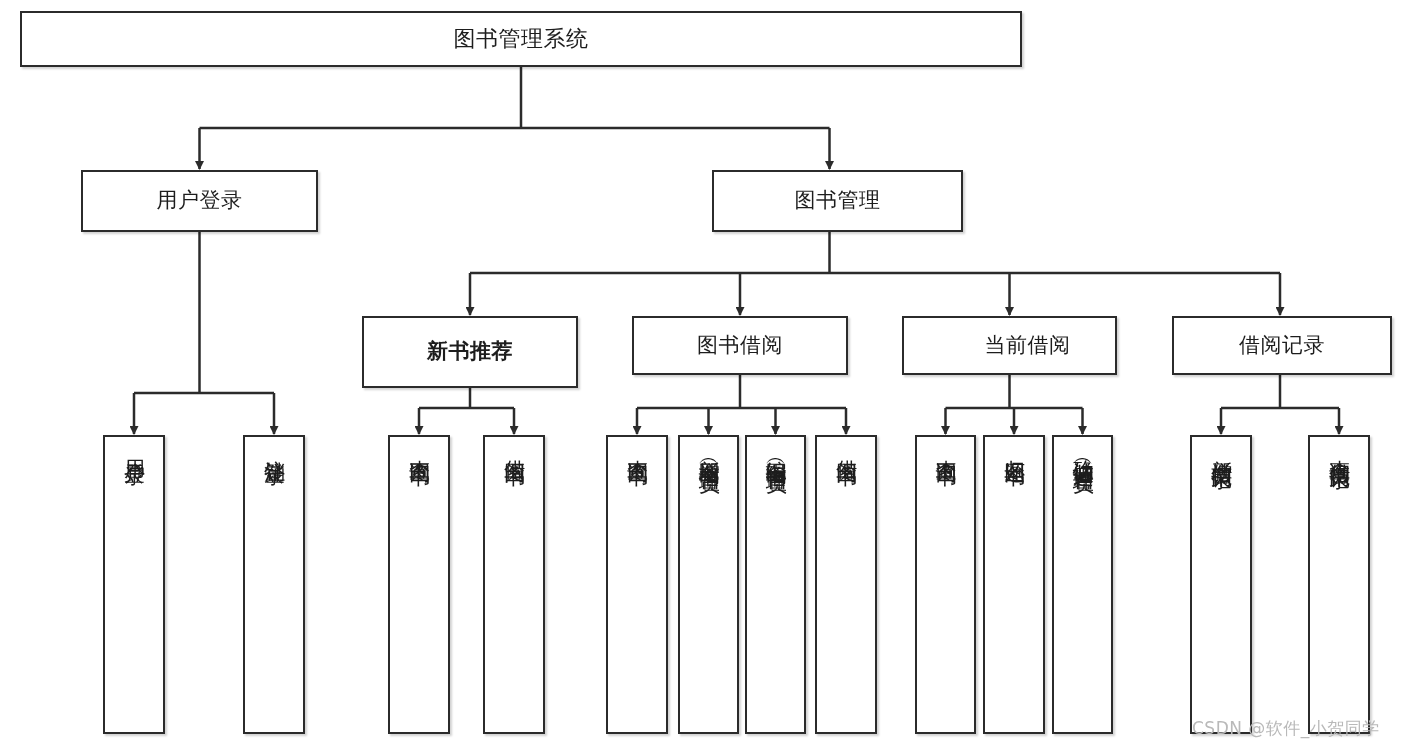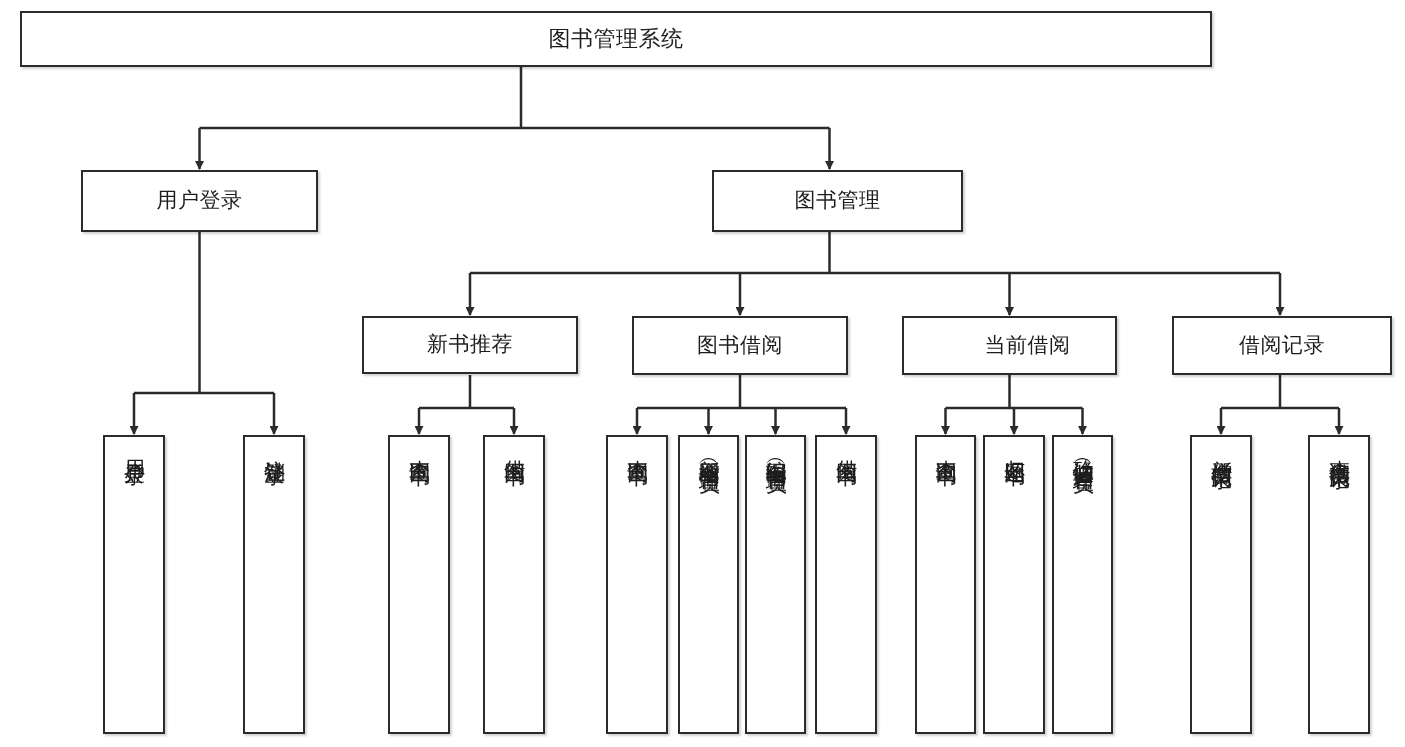--- a/index.html
+++ b/index.html
@@ -105,30 +105,30 @@
         <line x1="945.5" y1="408" x2="945.5" y2="434" stroke="#2b2b2b" stroke-width="2.5" marker-end="url(#arrowhead)"></line>
         <line x1="1014" y1="408" x2="1014" y2="434" stroke="#2b2b2b" stroke-width="2.5" marker-end="url(#arrowhead)"></line>
         <line x1="1082.5" y1="408" x2="1082.5" y2="434" stroke="#2b2b2b" stroke-width="2.5" marker-end="url(#arrowhead)"></line>
         <line x1="1280" y1="375" x2="1280" y2="408" stroke="#2b2b2b" stroke-width="2.5"></line>
         <line x1="1221" y1="408" x2="1339" y2="408" stroke="#2b2b2b" stroke-width="2.5"></line>
         <line x1="1221" y1="408" x2="1221" y2="434" stroke="#2b2b2b" stroke-width="2.5" marker-end="url(#arrowhead)"></line>
         <line x1="1339" y1="408" x2="1339" y2="434" stroke="#2b2b2b" stroke-width="2.5" marker-end="url(#arrowhead)"></line>
       </g>
   </svg>
   <div id="node-layer">
-      <div class="node root" style="left: 20px; top: 11px; width: 1192px; height: 56px;">
+      <div class="node root" style="left: 20px; top: 11px; width: 1002px; height: 56px;">
         <span class="node-label">图书管理系统</span>
       </div>
       <div class="node" style="left: 81px; top: 170px; width: 237px; height: 62px;">
         <span class="node-label">用户登录</span>
       </div>
       <div class="node" style="left: 712px; top: 170px; width: 251px; height: 62px;">
         <span class="node-label">图书管理</span>
       </div>
-      <div class="node" style="left: 362px; top: 316px; width: 216px; height: 58px;">
+      <div class="node" style="left: 362px; top: 316px; width: 216px; height: 72px; font-weight: bold;">
         <span class="node-label">新书推荐</span>
       </div>
       <div class="node" style="left: 632px; top: 316px; width: 216px; height: 59px;">
         <span class="node-label">图书借阅</span>
       </div>
       <div class="node" style="left: 902px; top: 316px; width: 215px; height: 59px; padding-left: 36px;">
         <span class="node-label">当前借阅</span>
       </div>
       <div class="node" style="left: 1172px; top: 316px; width: 220px; height: 59px;">
         <span class="node-label">借阅记录</span>
@@ -166,13 +166,14 @@
       <div class="node vertical" style="left: 1052px; top: 435px; width: 61px; height: 299px;">
         <span class="node-label">确认归还（管理员）</span>
       </div>
       <div class="node vertical" style="left: 1190px; top: 435px; width: 62px; height: 299px;">
         <span class="node-label">新增借阅记录</span>
       </div>
       <div class="node vertical" style="left: 1308px; top: 435px; width: 62px; height: 299px;">
         <span class="node-label">查询借阅记录</span>
       </div>
     </div>
+  <div class="watermark" style="left: 1192px; top: 717px; color: rgb(185, 185, 185);">CSDN @软件_小贺同学</div>
 </div>
 
 </body></html>

